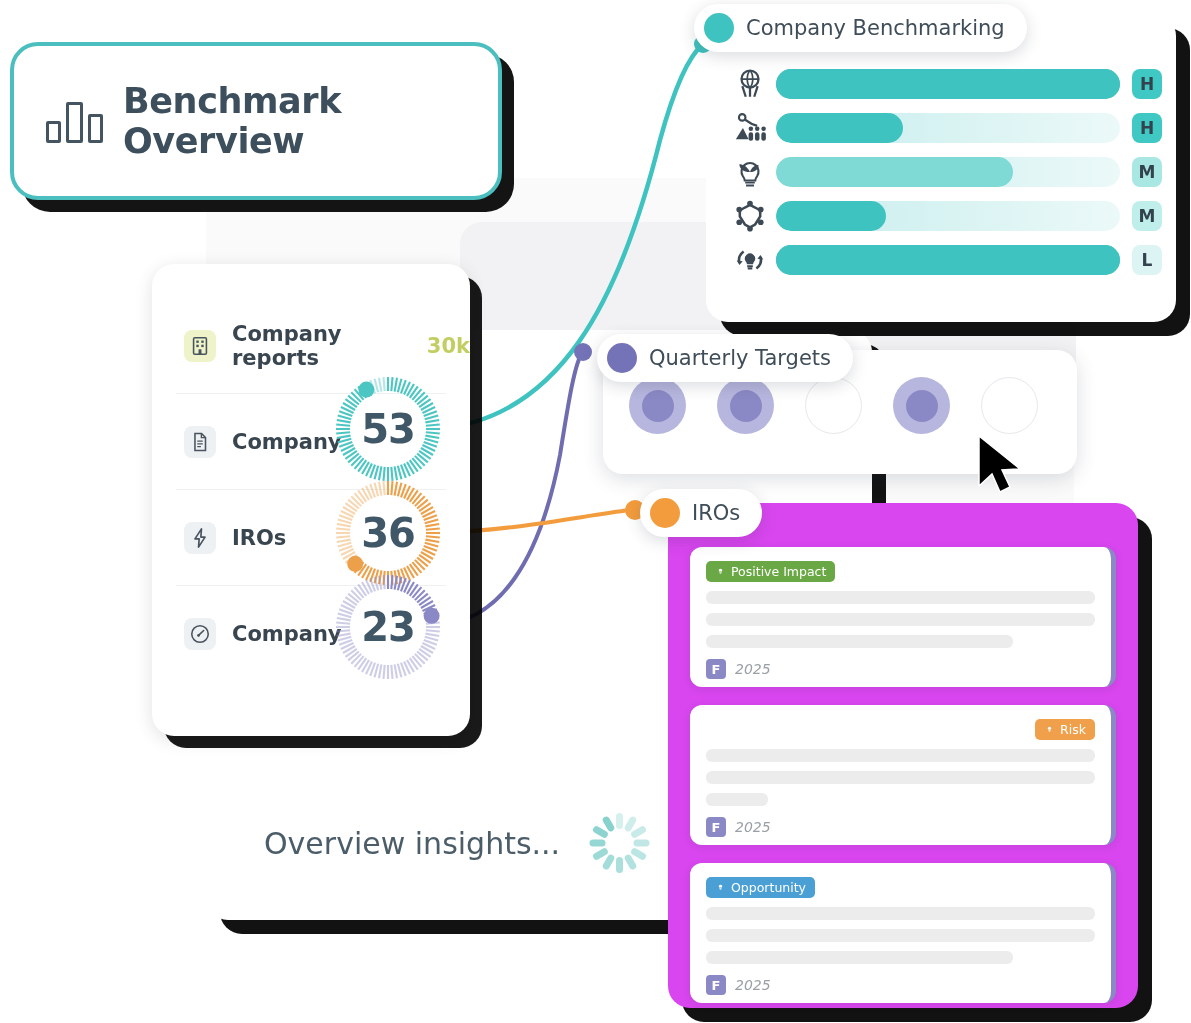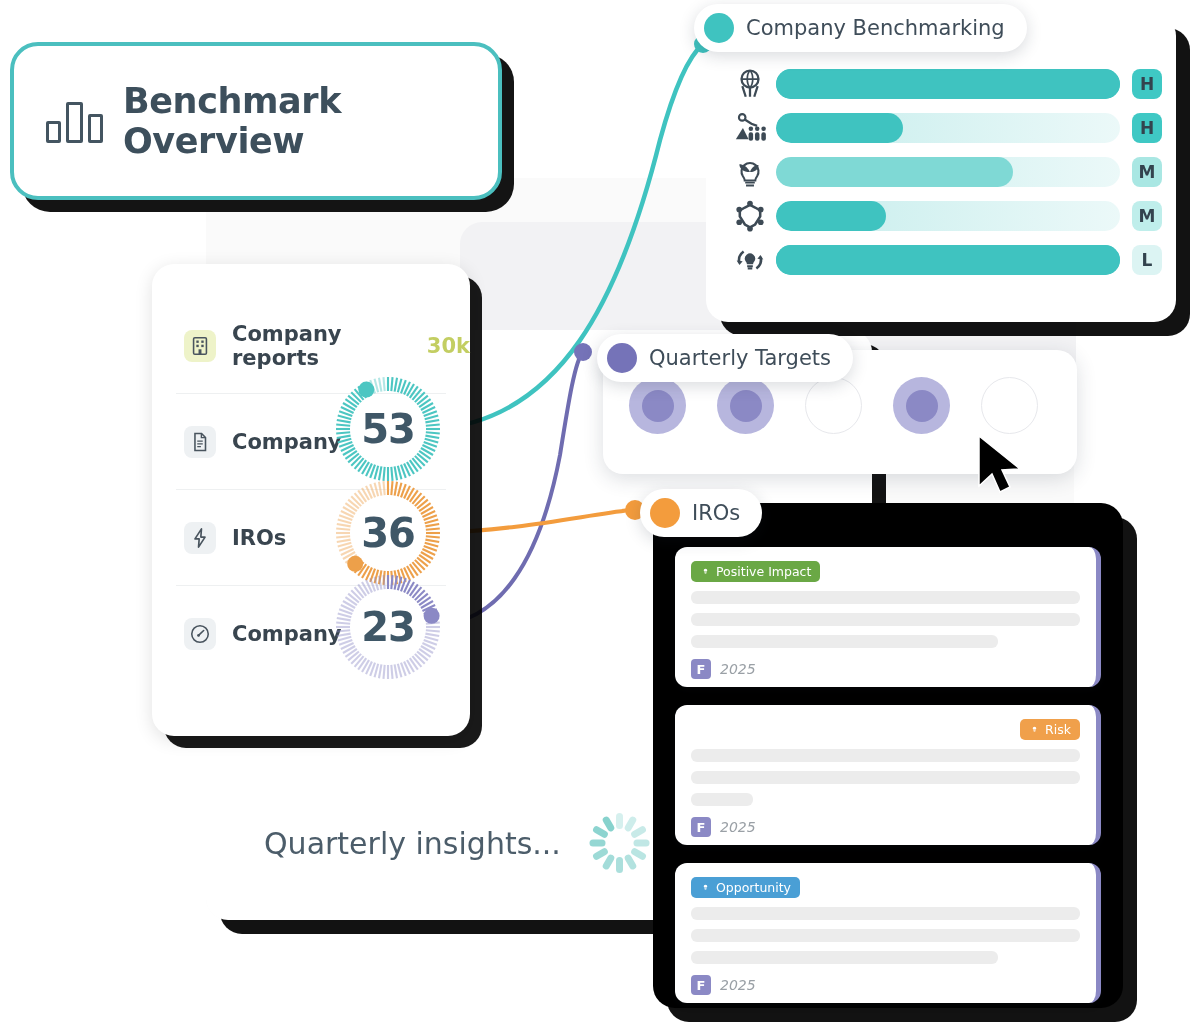--- a/index.html
+++ b/index.html
@@ -144,22 +144,22 @@
   .qt-dot {
     width:57px; height:57px; border-radius:50%;
     display:flex; align-items:center; justify-content:center;
   }
   .qt-dot.filled { background:#b7b6de; }
   .qt-dot.filled i { width:32px; height:32px; border-radius:50%; background:#8b89c5; display:block; }
   .qt-dot.empty { background:#fff; border:1.5px solid #e7e8ec; }
 
   
   #iros-card {
-    position:absolute; left:653px; top:503px; width:470px; height:505px;
-    background:#000000; border-radius:22px;
+    position:absolute; left:668px; top:503px; width:470px; height:505px;
+    background:#d946ef; border-radius:22px;
     box-shadow: 14px 14px 0 rgba(0,0,0,0.93);
     z-index:13;
   }
   .iro-item {
     position:absolute; left:22px; width:426px; height:140px;
     background:#fff; border-radius:12px;
     box-shadow: 0 2px 9px rgba(30,40,60,0.12);
     border-right:5px solid #8b89c5;
     padding:14px 16px 0 16px;
   }
@@ -648,21 +648,21 @@
             <span class="year">2025</span>
           </div></div>
       </div>
   </div>
   <div class="pill" id="pill-iros">
     <span class="dot" style="background:#f39c3d"></span>
     <span class="plabel">IROs</span>
   </div>
 
   <div id="gathering">
-    <div class="gtext">Quarterly insights...</div>
+    <div class="gtext">Overview insights...</div>
     <div class="spinner" id="spinner">
         <i style="transform: rotate(0deg); opacity: 0.32; background: rgb(127, 207, 202);"></i>
         <i style="transform: rotate(30deg); opacity: 0.38; background: rgb(127, 207, 202);"></i>
         <i style="transform: rotate(60deg); opacity: 0.43; background: rgb(127, 207, 202);"></i>
         <i style="transform: rotate(90deg); opacity: 0.49; background: rgb(127, 207, 202);"></i>
         <i style="transform: rotate(120deg); opacity: 0.55; background: rgb(127, 207, 202);"></i>
         <i style="transform: rotate(150deg); opacity: 0.6; background: rgb(127, 207, 202);"></i>
         <i style="transform: rotate(180deg); opacity: 0.66; background: rgb(127, 207, 202);"></i>
         <i style="transform: rotate(210deg); opacity: 0.72; background: rgb(127, 207, 202);"></i>
         <i style="transform: rotate(240deg); opacity: 0.77; background: rgb(127, 207, 202);"></i>

